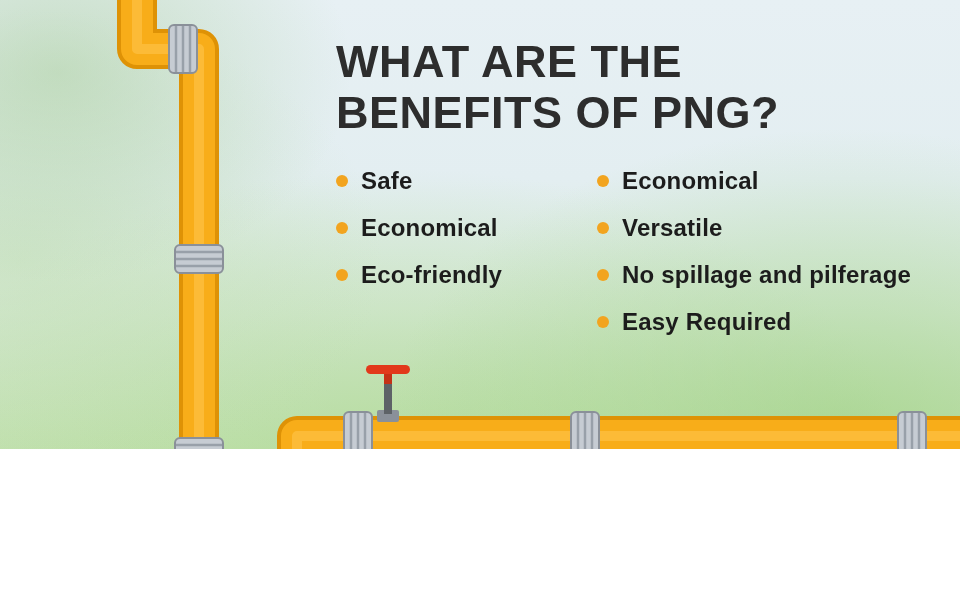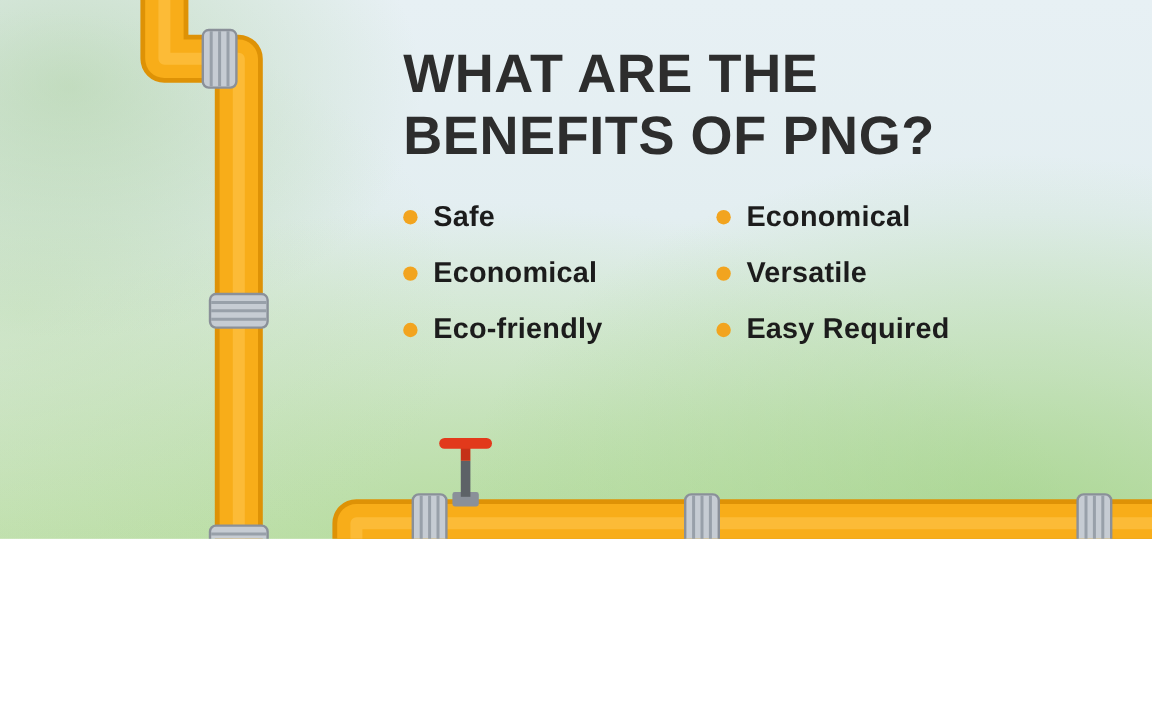--- a/index.html
+++ b/index.html
@@ -119,17 +119,21 @@
     <div class="item">
       <span class="bullet"></span>
       <span class="label">Economical</span>
     </div>
     <div class="item">
       <span class="bullet"></span>
       <span class="label">Versatile</span>
     </div>
     <div class="item">
       <span class="bullet"></span>
+      <span class="label">No spillage and pilferage</span>
+    </div>
+    <div class="item">
+      <span class="bullet"></span>
       <span class="label">Easy Required</span>
     </div>
   </div>
 
 </div>
 
 </body></html>

